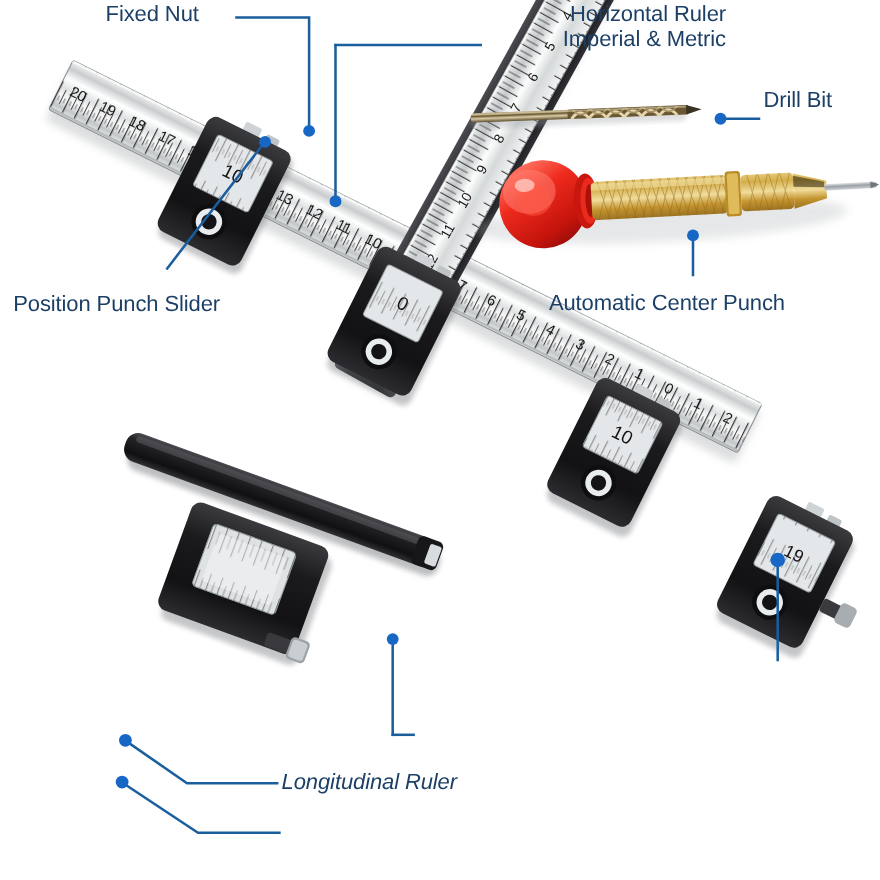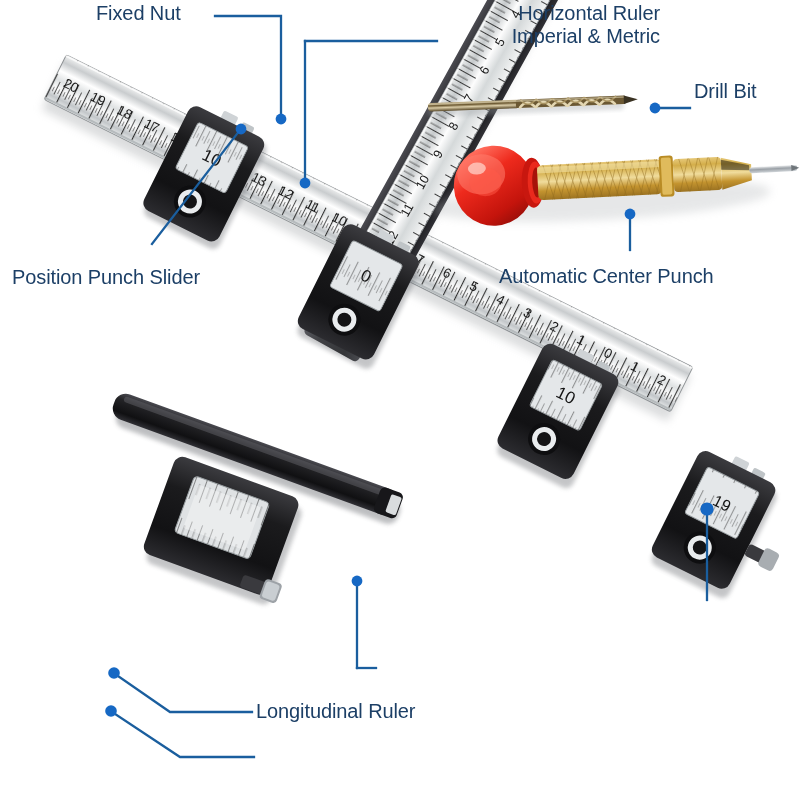--- a/index.html
+++ b/index.html
@@ -33,21 +33,21 @@
     line-height: 1.17;
   }
   .callout.two-line { white-space: normal; text-align: right; }
   .c-fixed-nut      { left: 96px;  top: 2px; }
   .c-horiz-ruler    { left: 430px; top: 2px;  width: 230px; }
   .c-drill-bit      { left: 694px; top: 80px; }
   .c-center-punch   { left: 499px; top: 233px; margin-top: 32px; }
   .c-pos-slider     { left: 12px;  top: 249px; margin-top: 17px; }
   .c-punch-hole     { left: 644px; top: 605px; }
   .c-long-slide     { left: 378px; top: 652px; }
-  .c-long-ruler     { left: 256px; top: 700px; }
+  .c-long-ruler     { left: 256px; top: 700px; font-style: italic; }
   .c-abs-plastic    { left: 258px; top: 743px; }
 </style>
 </head>
 <body>
 
 <div id="stage">
 
   <svg id="art" viewBox="0 0 800 800" xmlns="http://www.w3.org/2000/svg">
     <defs>
 

